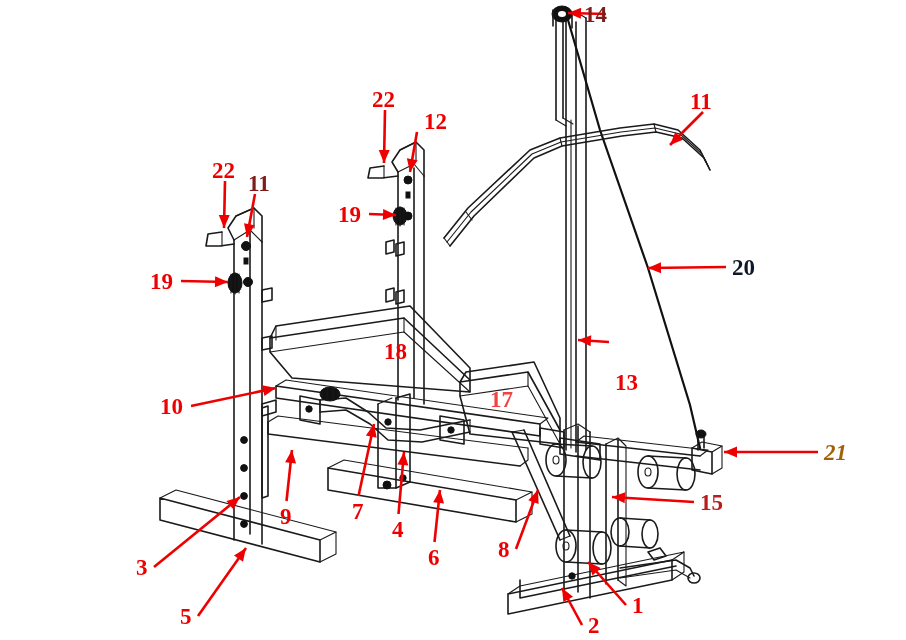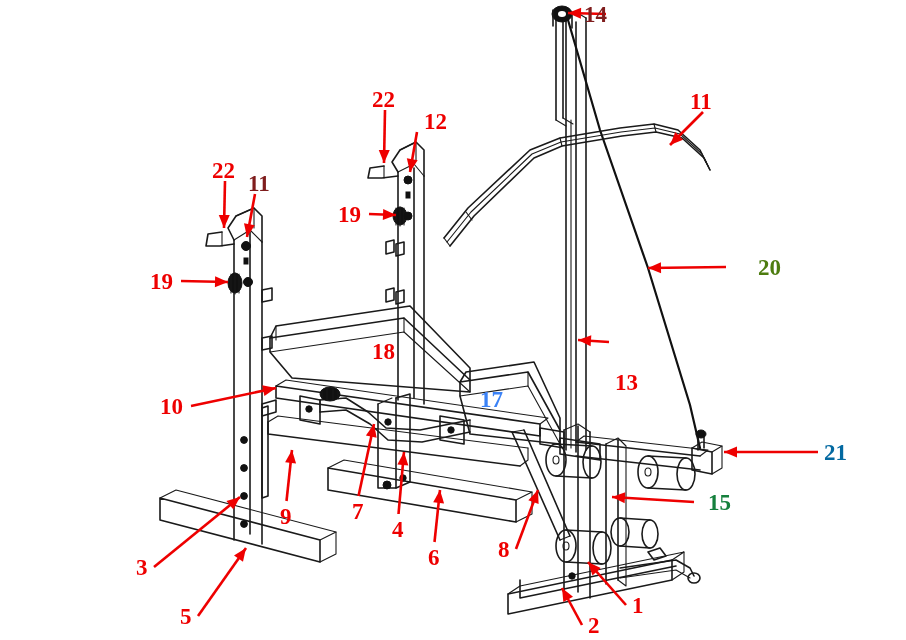--- a/index.html
+++ b/index.html
@@ -301,25 +301,25 @@
       <div class="callout-label" style="left: 180px; top: 605px; color: rgb(238, 0, 0);">5</div>
       <div class="callout-label" style="left: 428px; top: 546px; color: rgb(238, 0, 0);">6</div>
       <div class="callout-label" style="left: 352px; top: 500px; color: rgb(238, 0, 0);">7</div>
       <div class="callout-label" style="left: 498px; top: 538px; color: rgb(238, 0, 0);">8</div>
       <div class="callout-label" style="left: 280px; top: 505px; color: rgb(238, 0, 0);">9</div>
       <div class="callout-label" style="left: 160px; top: 395px; color: rgb(238, 0, 0);">10</div>
       <div class="callout-label" style="left: 248px; top: 172px; color: #7f1d1d;">11</div>
       <div class="callout-label" style="left: 404px; top: 110px; color: rgb(238, 0, 0); margin-left: 20px;">12</div>
       <div class="callout-label" style="left: 615px; top: 331px; color: rgb(238, 0, 0); margin-top: 40px;">13</div>
       <div class="callout-label" style="left: 584px; top: 3px; color: #7f1d1d;">14</div>
-      <div class="callout-label" style="left: 700px; top: 491px; color: #15803d; margin-left: 8px;">15</div>
+      <div class="callout-label" style="left: 700px; top: 491px; color: #b91c1c;">15</div>
       <div class="callout-label" style="left: 690px; top: 90px; color: rgb(238, 0, 0);">11</div>
-      <div class="callout-label" style="left: 480px; top: 388px; color: #3b82f6;">17</div>
-      <div class="callout-label" style="left: 372px; top: 340px; color: rgb(238, 0, 0);">18</div>
+      <div class="callout-label" style="left: 490px; top: 388px; color: #ef4444;">17</div>
+      <div class="callout-label" style="left: 384px; top: 340px; color: rgb(238, 0, 0);">18</div>
       <div class="callout-label" style="left: 150px; top: 270px; color: rgb(238, 0, 0);">19</div>
       <div class="callout-label" style="left: 338px; top: 203px; color: rgb(238, 0, 0);">19</div>
-      <div class="callout-label" style="left: 758px; top: 256px; color: #4d7c0f;">20</div>
-      <div class="callout-label" style="left: 824px; top: 441px; color: #0369a1;">21</div>
+      <div class="callout-label" style="left: 732px; top: 256px; color: #0f172a;">20</div>
+      <div class="callout-label" style="left: 824px; top: 441px; color: #a16207; font-style: italic;">21</div>
       <div class="callout-label" style="left: 212px; top: 159px; color: rgb(238, 0, 0);">22</div>
       <div class="callout-label" style="left: 372px; top: 88px; color: rgb(238, 0, 0);">22</div>
     </div>
 
 </div>
 
 </body></html>

